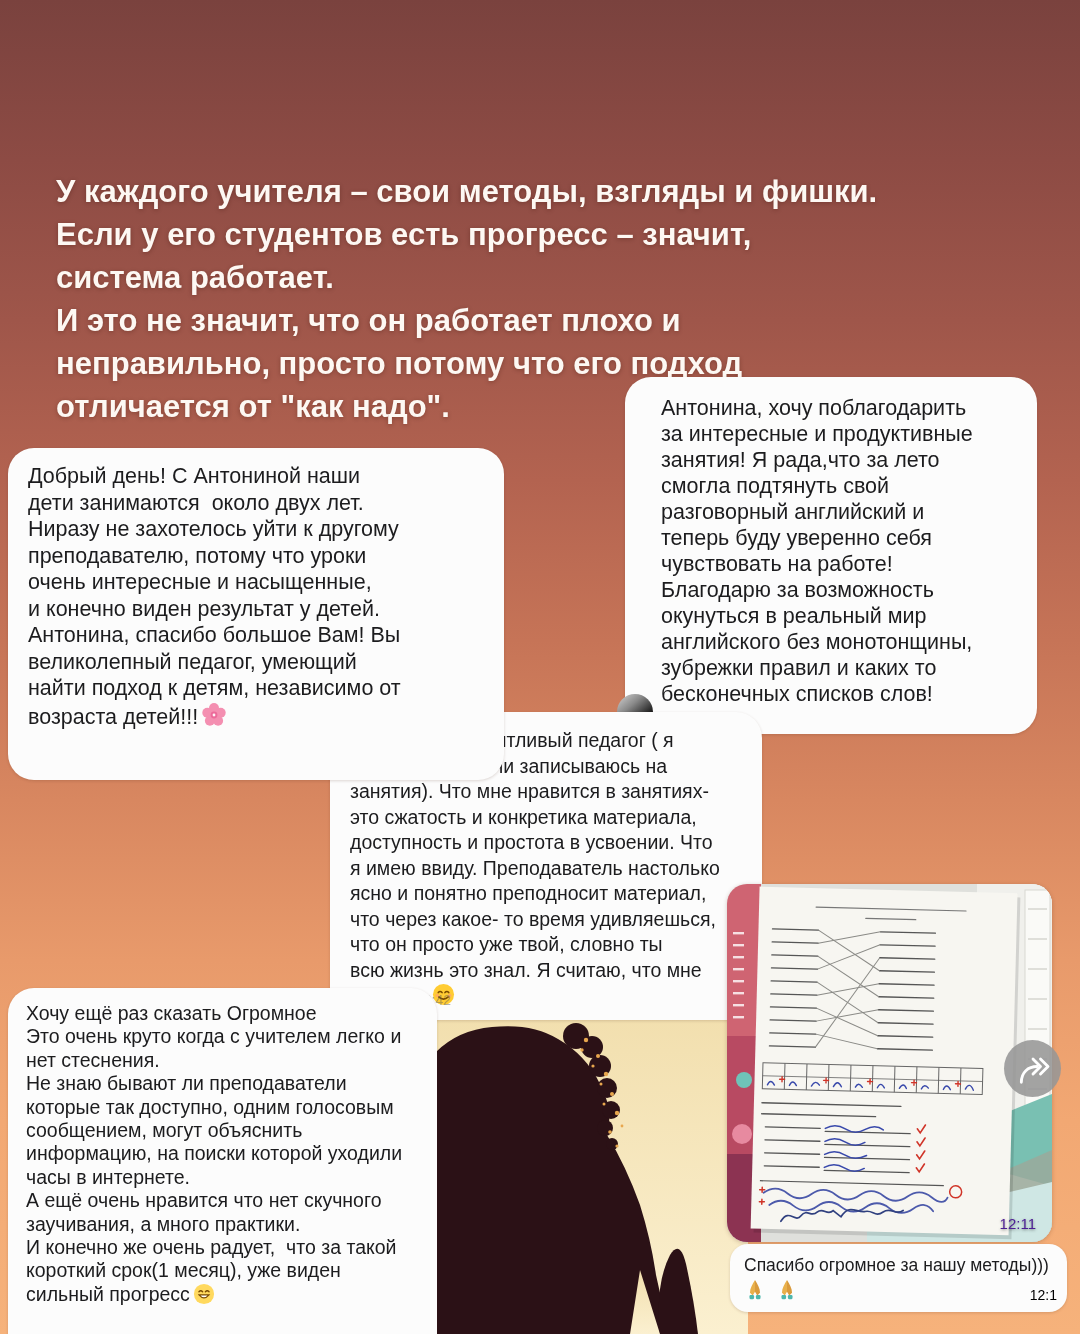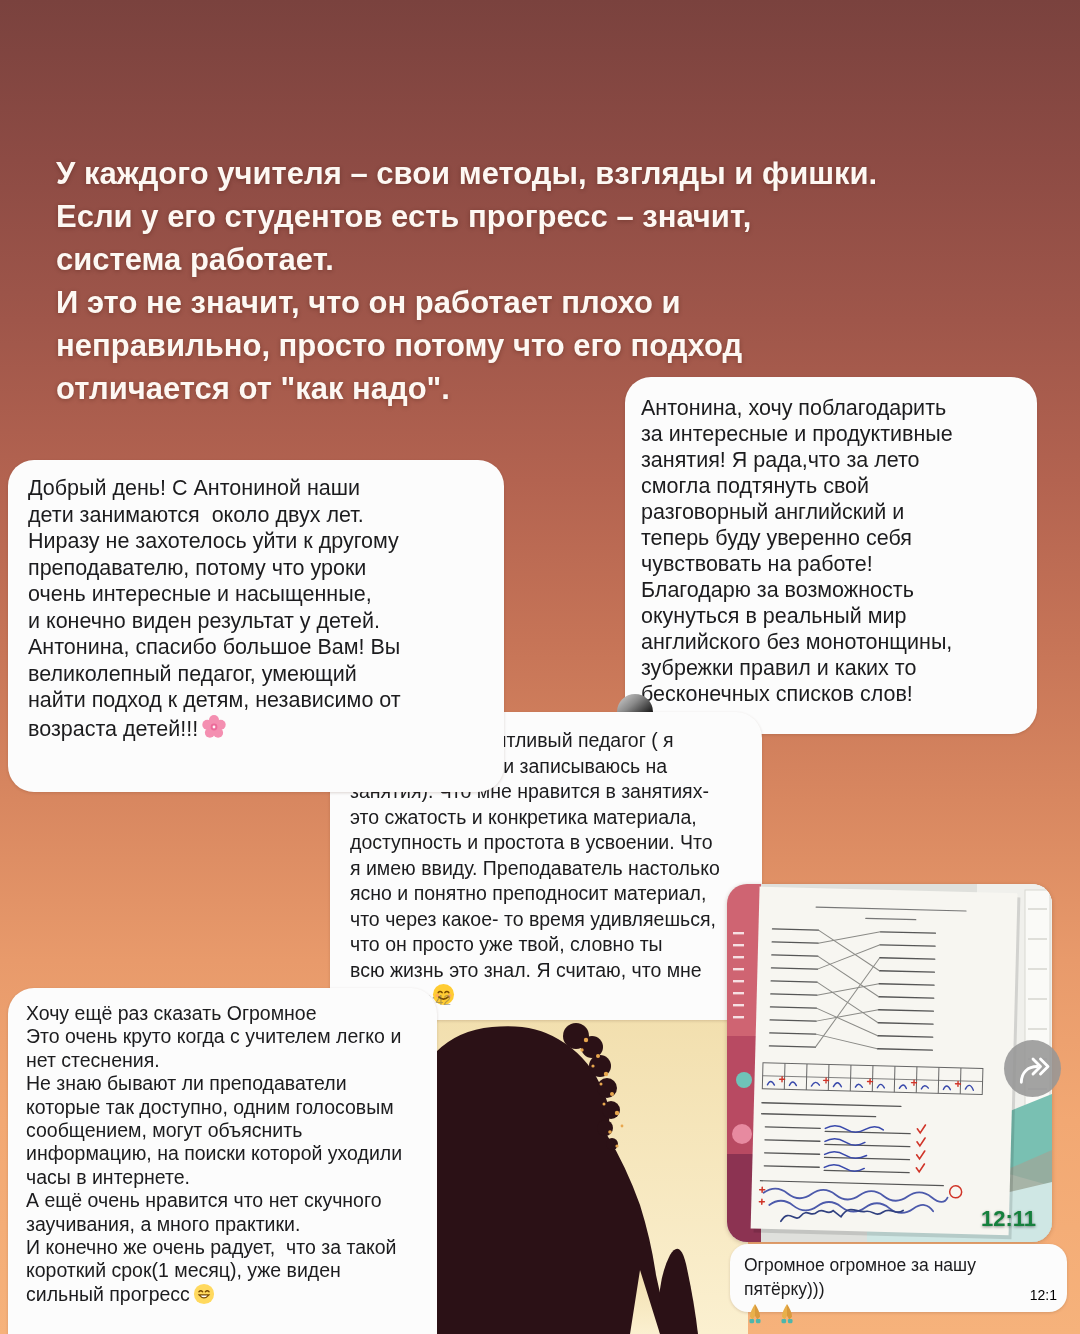--- a/index.html
+++ b/index.html
@@ -1,43 +1,43 @@
 <!DOCTYPE html>
 <html><head>
 <meta charset="utf-8">
 <style>
   html,body{margin:0;padding:0;}
   body{width:1080px;height:1334px;position:relative;overflow:hidden;
        font-family:"Liberation Sans","DejaVu Sans",sans-serif;
        background:linear-gradient(180deg,#7a423e 0%,#8d4b44 12%,#9f564a 24%,#b36350 36%,#c67457 48%,#d88760 60%,#e89a6b 72%,#f2a873 84%,#f6b27b 100%);}
   .abs{position:absolute;}
-  .heading{left:56px;top:152px;width:975px;color:#fdf8f3;font-weight:bold;
+  .heading{left:56px;top:170px;width:975px;color:#fdf8f3;font-weight:bold;
            font-size:31px;line-height:43px;white-space:pre-wrap;
            text-shadow:0 1px 4px rgba(60,20,12,.35);z-index:1;}
   .bubble{background:#fcfcfc;border-radius:26px;color:#1c1c1e;
           box-shadow:0 1px 3px rgba(80,40,20,.18);}
   .bubble-text{white-space:pre-wrap;}
   .b-left{left:8px;top:448px;width:456px;height:302px;padding:15px 20px;z-index:6;
-          font-size:21.5px;line-height:26.5px;margin-top:12px;}
-  .b-right{left:625px;top:377px;width:412px;height:357px;padding:18px 16px;z-index:3;
+          font-size:21.5px;line-height:26.5px;}
+  .b-right{left:625px;top:377px;width:412px;height:357px;padding:18px 36px;z-index:3;
            font-size:21.5px;line-height:26px;box-sizing:border-box;}
   .b-mid{left:330px;top:712px;width:432px;height:308px;padding:16px 20px;z-index:5;
          font-size:19.5px;line-height:25.5px;box-sizing:border-box;}
   .b-bl{left:8px;top:988px;width:429px;height:419px;padding:14px 18px;z-index:7;
         font-size:19.5px;line-height:23.4px;box-sizing:border-box;}
   .b-thanks{left:730px;top:1244px;width:337px;height:68px;border-radius:18px;z-index:8;
             padding:9px 14px;font-size:17.5px;line-height:24px;box-sizing:border-box;}
   .stamp{position:absolute;font-size:14px;color:#b9b4ac;}
   .avatar{left:617px;top:694px;width:36px;height:36px;border-radius:50%;z-index:4;
           background:linear-gradient(140deg,#d6d6d6 0%,#8a8a8a 35%,#1e1e1e 70%);}
   .photo{left:436px;top:1014px;width:312px;height:320px;z-index:2;overflow:hidden;}
   .ws-bubble{left:727px;top:884px;width:325px;height:358px;background:#fff;border-radius:20px;
              z-index:6;overflow:hidden;box-shadow:0 1px 4px rgba(80,40,20,.25);}
-  .ws-time{position:absolute;right:16px;bottom:10px;color:#15803d;font-size:22px;
-           text-shadow:0 1px 3px rgba(0,0,0,.45);font-weight:bold;}
+  .ws-time{position:absolute;right:16px;bottom:10px;color:#4c1d95;font-size:15px;
+           text-shadow:0 1px 3px rgba(0,0,0,.45);}
   .share{left:1004px;top:1040px;width:57px;height:57px;z-index:9;border-radius:50%;
          background:rgba(150,150,150,.88);display:flex;align-items:center;justify-content:center;
          cursor:pointer;}
   .emoji{display:inline-block;vertical-align:-4px;margin-left:3px;}
   .hands-row{margin-top:2px;display:flex;gap:10px;}
   .t-mid{left:86px;bottom:7px;color:rgba(90,90,90,.45);}
   .t-bl{right:22px;bottom:8px;color:#6d28d9;}
   .t-th{right:10px;bottom:5px;color:#000000;}
 </style>
 </head>
@@ -318,21 +318,21 @@
 
 <div class="abs share">
   <svg width="40" height="34" viewBox="0 0 48 36">
     <path d="M10 34 C10 22 18 15 29 15" stroke="#ffffff" stroke-width="3.4" fill="none" stroke-linecap="round"></path>
     <path d="M24 6 L33 15 L24 24" stroke="#ffffff" stroke-width="3.4" fill="none" stroke-linecap="round" stroke-linejoin="round"></path>
     <path d="M33 6 L42 15 L33 24" stroke="#ffffff" stroke-width="3.4" fill="none" stroke-linecap="round" stroke-linejoin="round"></path>
   </svg>
 </div>
 
 <div class="abs bubble b-thanks">
-  <span class="bubble-text">Огромное огромное за нашу пятёрку)))</span>
+  <span class="bubble-text">Спасибо огромное за нашу методы)))</span>
   <div class="hands-row">
     <svg width="22" height="22" viewBox="0 0 24 24">
         <path d="M12 1 C9 6 6.5 10 6.5 15 L9.5 18 L12 14 Z" fill="#e8b04b"></path>
         <path d="M12 1 C15 6 17.5 10 17.5 15 L14.5 18 L12 14 Z" fill="#d99a3c"></path>
         <rect x="6" y="17.5" width="5" height="4.5" rx="1.2" fill="#4db6ac"></rect>
         <rect x="13" y="17.5" width="5" height="4.5" rx="1.2" fill="#4db6ac"></rect>
       </svg>
     <svg width="22" height="22" viewBox="0 0 24 24">
         <path d="M12 1 C9 6 6.5 10 6.5 15 L9.5 18 L12 14 Z" fill="#e8b04b"></path>
         <path d="M12 1 C15 6 17.5 10 17.5 15 L14.5 18 L12 14 Z" fill="#d99a3c"></path>

